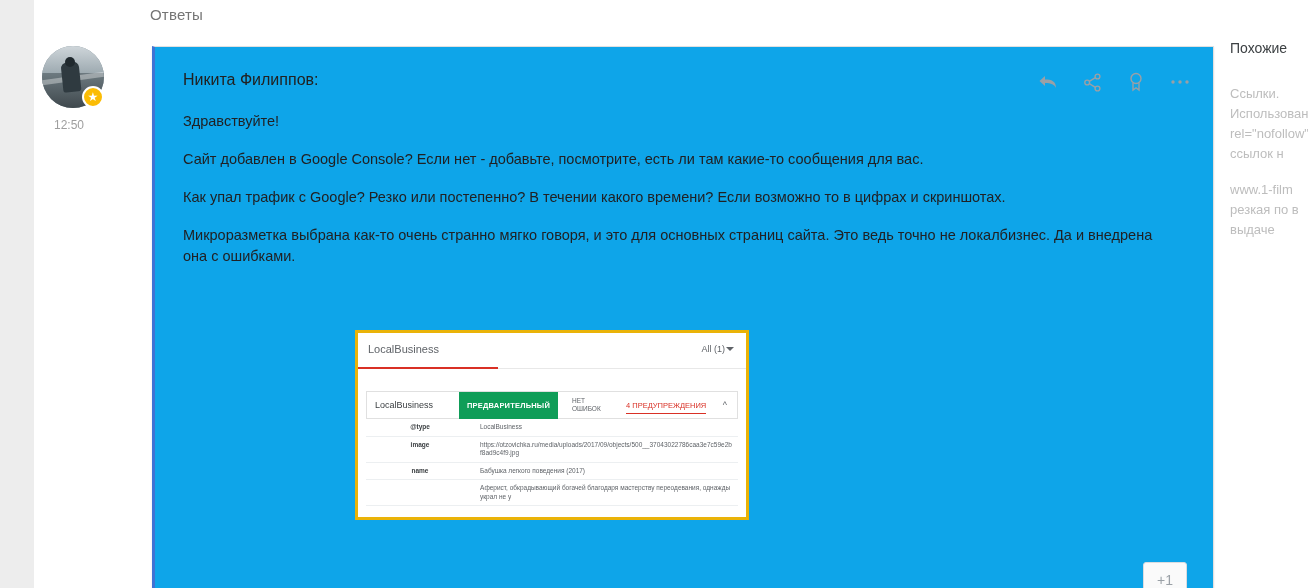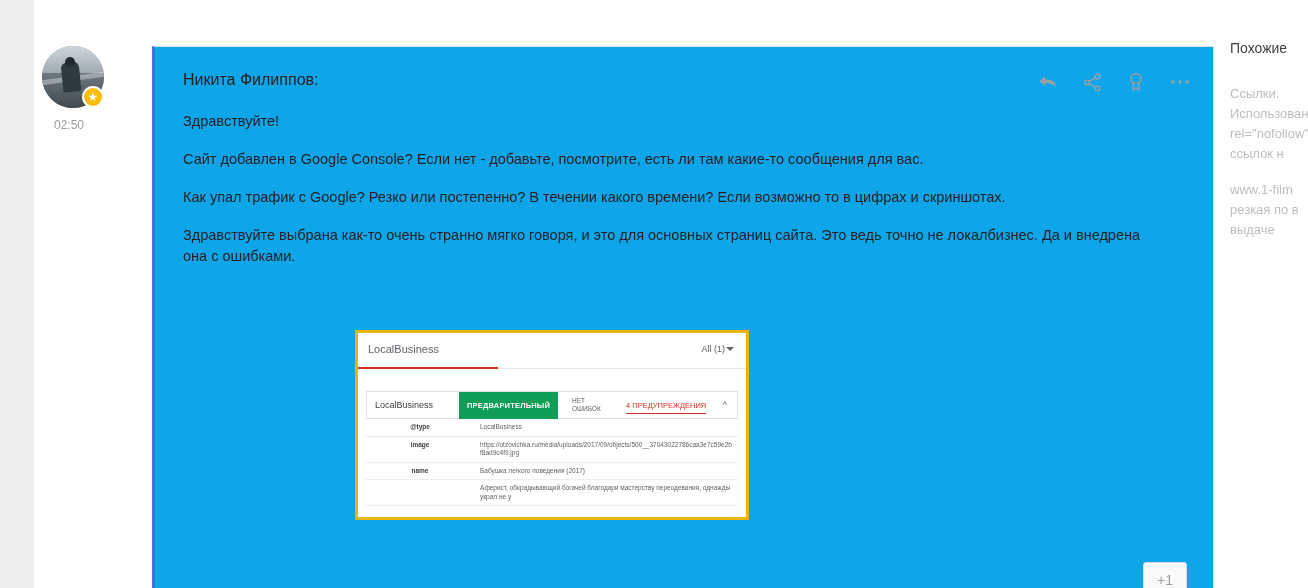--- a/index.html
+++ b/index.html
@@ -203,31 +203,34 @@
   .rp-title { font-size: 14px; color: #3c4043; margin-bottom: 28px; }
   .rp-block { font-size: 13px; line-height: 20px; color: #bdbdbd; margin-bottom: 16px; }
 </style>
 </head>
 <body>
 
 <div id="page">
 
   <div class="left-rail"></div>
 
+  <div class="top-header">
+    <div class="answers-label">Ответы</div>
+  </div>
 
   <div class="avatar-wrap">
     <div class="avatar">
       <div class="sky"></div>
       <div class="ground"></div>
       <div class="stripe"></div>
       <div class="person"></div>
       <div class="person-head"></div>
     </div>
     <div class="badge-star">★</div>
-    <div class="avatar-time">02:50</div>
+    <div class="avatar-time">12:50</div>
   </div>
 
   <div class="card">
     <div class="card-inner">
 
       <div class="author">Никита Филиппов:</div>
 
       <div class="actions">
         <div class="icon-btn">
           <svg width="20" height="16" viewBox="0 0 20 16" fill="none">
@@ -255,21 +258,21 @@
             <circle cx="10" cy="3" r="1.7" fill="#9aa0a6"></circle>
             <circle cx="17" cy="3" r="1.7" fill="#9aa0a6"></circle>
           </svg>
         </div>
       </div>
 
       <div class="body-text">
         <p>Здравствуйте!</p>
         <p>Сайт добавлен в Google Console? Если нет - добавьте, посмотрите, есть ли там какие-то сообщения для вас.</p>
         <p>Как упал трафик с Google? Резко или постепенно? В течении какого времени? Если возможно то в цифрах и скриншотах.</p>
-        <p class="last">Здравствуйте выбрана как-то очень странно мягко говоря, и это для основных страниц сайта. Это ведь точно не локалбизнес. Да и внедрена она с ошибками.</p>
+        <p class="last">Микроразметка выбрана как-то очень странно мягко говоря, и это для основных страниц сайта. Это ведь точно не локалбизнес. Да и внедрена она с ошибками.</p>
       </div>
 
       <div class="embed">
         <div class="embed-head">
           <div class="embed-title">LocalBusiness</div>
           <div class="embed-red-underline"></div>
           <div class="embed-select">
             <span>All (1)</span>
             <span class="caret"></span>
           </div>

